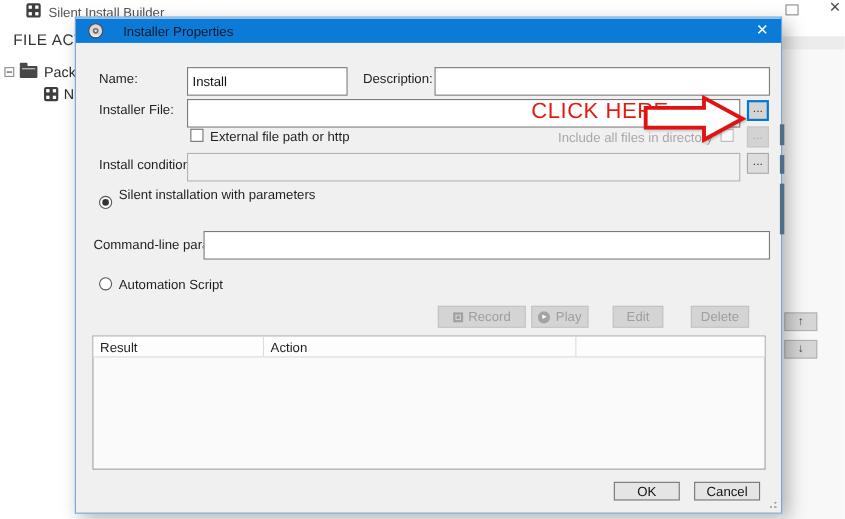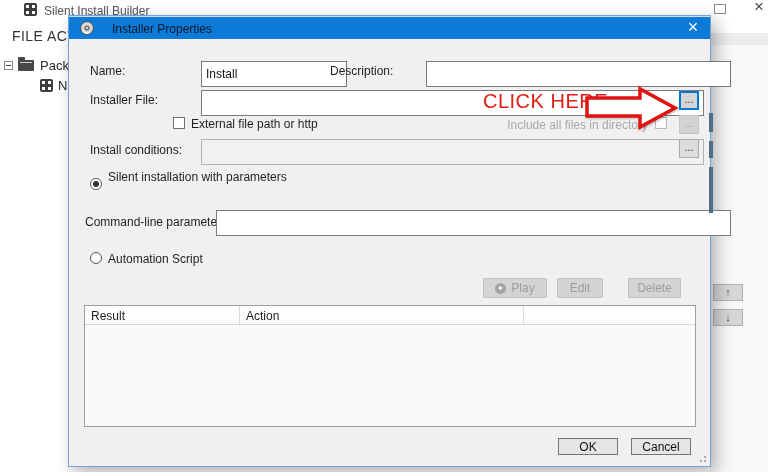--- a/index.html
+++ b/index.html
@@ -46,21 +46,21 @@
   .dialog { left:68px; top:15px; width:643px; height:452px; background:#f0f0f0;
             border:1px solid #6ea4d8; box-shadow:5px 6px 16px rgba(0,0,0,.30); z-index:10; }
   .titlebar { position:absolute; left:0; top:0; right:0; height:23px; background:#0b7bd7; border-top:1px solid #cfe0f1; }
   .disc-icon { position:absolute; left:11px; top:4px; width:14px; height:14px; }
   .dlg-title { position:absolute; left:31px; top:5px; color:#0f172a; font-size:12px;margin-left:12px; }
   .dlg-close { position:absolute; right:0; top:0; width:34px; height:23px; color:#fff; font-size:18px;
                line-height:21px; text-align:center; font-weight:300; }
 
   .lbl { position:absolute; color:#1f1f1f; font-size:12px; white-space:nowrap; }
   .txt { position:absolute; background:#fff; border:1px solid #7a7a7a; font-family:"Liberation Sans",sans-serif;
-         font-size:12px; padding:12px 4px; color:#111; outline:none;margin-left:31px; }
+         font-size:12px; padding:12px 4px; color:#111; outline:none; }
   .txt:disabled, .txt.disabled { background:#f1f1f1; border-color:#b3b3b3; }
   .browse { position:absolute; width:20px; height:19px; background:#ddd; border:1px solid #a9a9a9;
             font-size:11px; color:#333; text-align:center; line-height:14px; }
   .browse.focused { background:#d4d4d4; border:2px solid #0078d7; line-height:12px; }
   .browse.disabled { background:#d3d3d3; border-color:#c6c6c6; color:#a8a8a8; }
   .chk { position:absolute; width:12px; height:12px; background:#fff; border:1px solid #707070; }
   .chk.disabled { border-color:#b8b8b8; background:#fbfbfb; }
   .radio { position:absolute; width:12px; height:12px; background:#fff; border:1px solid #565656; border-radius:50%; }
   .radio.selected:after { content:""; position:absolute; left:2px; top:2px; width:6px; height:6px; background:#333; border-radius:50%; }
   .gray-lbl { color:#a8a8a8; }
@@ -161,21 +161,25 @@
 
     <span class="radio selected" style="left:21px; top:162px;"></span>
     <span class="lbl" style="left:39px; top:154px;">Silent installation with parameters</span>
 
     <span class="lbl" style="left:16px; top:199px;">Command-line parameters:</span>
     <input class="txt" style="left: 116px; top: 194px; width: 515px; height: 19px;" value="">
 
     <span class="radio" style="left:21px; top:236px;"></span>
     <span class="lbl" style="left:39px; top:236px;">Automation Script</span>
 
-    <div class="script-btn" style="left:414px; top:262px; width:64px;">
+    <div class="script-btn" style="left:329px; top:262px; width:80px;">
+      <span class="rec-icon"></span>
+      <span>Record</span>
+    </div>
+    <div class="script-btn" style="left:414px; top:262px; width:52px;">
       <span class="play-icon"></span>
       <span>Play</span>
     </div>
     <div class="script-btn" style="left:488px; top:262px; width:46px;">
       <span>Edit</span>
     </div>
     <div class="script-btn" style="left:559px; top:262px; width:53px;">
       <span>Delete</span>
     </div>
 

